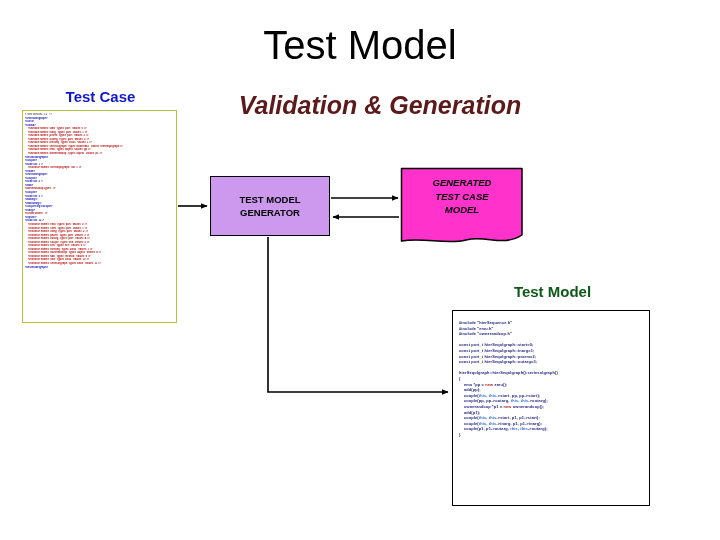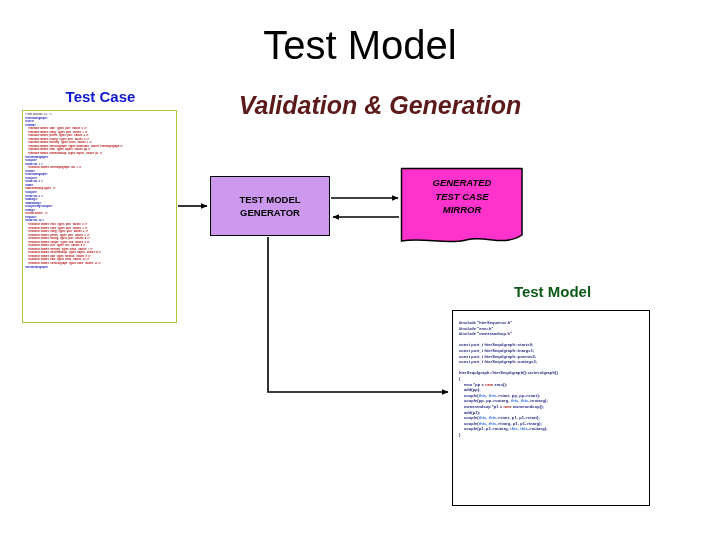--- a/index.html
+++ b/index.html
@@ -257,21 +257,21 @@
     <span>GENERATOR</span>
   </div>
 
   <div class="shape-mirror">
     <svg viewBox="0 0 124 80" width="124" height="80">
       <path d="M1.5,1.5 L122,1.5 L122,68 C104,80 86,68 66,73 C46,78 24,70 1.5,74 Z" fill="#ff33cc" stroke="#000000" stroke-width="1.5" stroke-linejoin="round"></path>
     </svg>
     <div class="mirror-text">
       <div>GENERATED</div>
       <div>TEST CASE</div>
-      <div>MIRROR</div>
+      <div>MODEL</div>
     </div>
   </div>
 
   <div class="label-testmodel">Test Model</div>
   <div class="code-panel" id="code-panel">
       <div class="cline">#include "hierSequence.h"</div>
       <div class="cline">#include "emu.h"</div>
       <div class="cline">#include "ownerandcop.h"</div>
       <div class="cline blank">&nbsp;</div>
       <div class="cline">const port_t hierSeqolgraph::start=0;</div>

